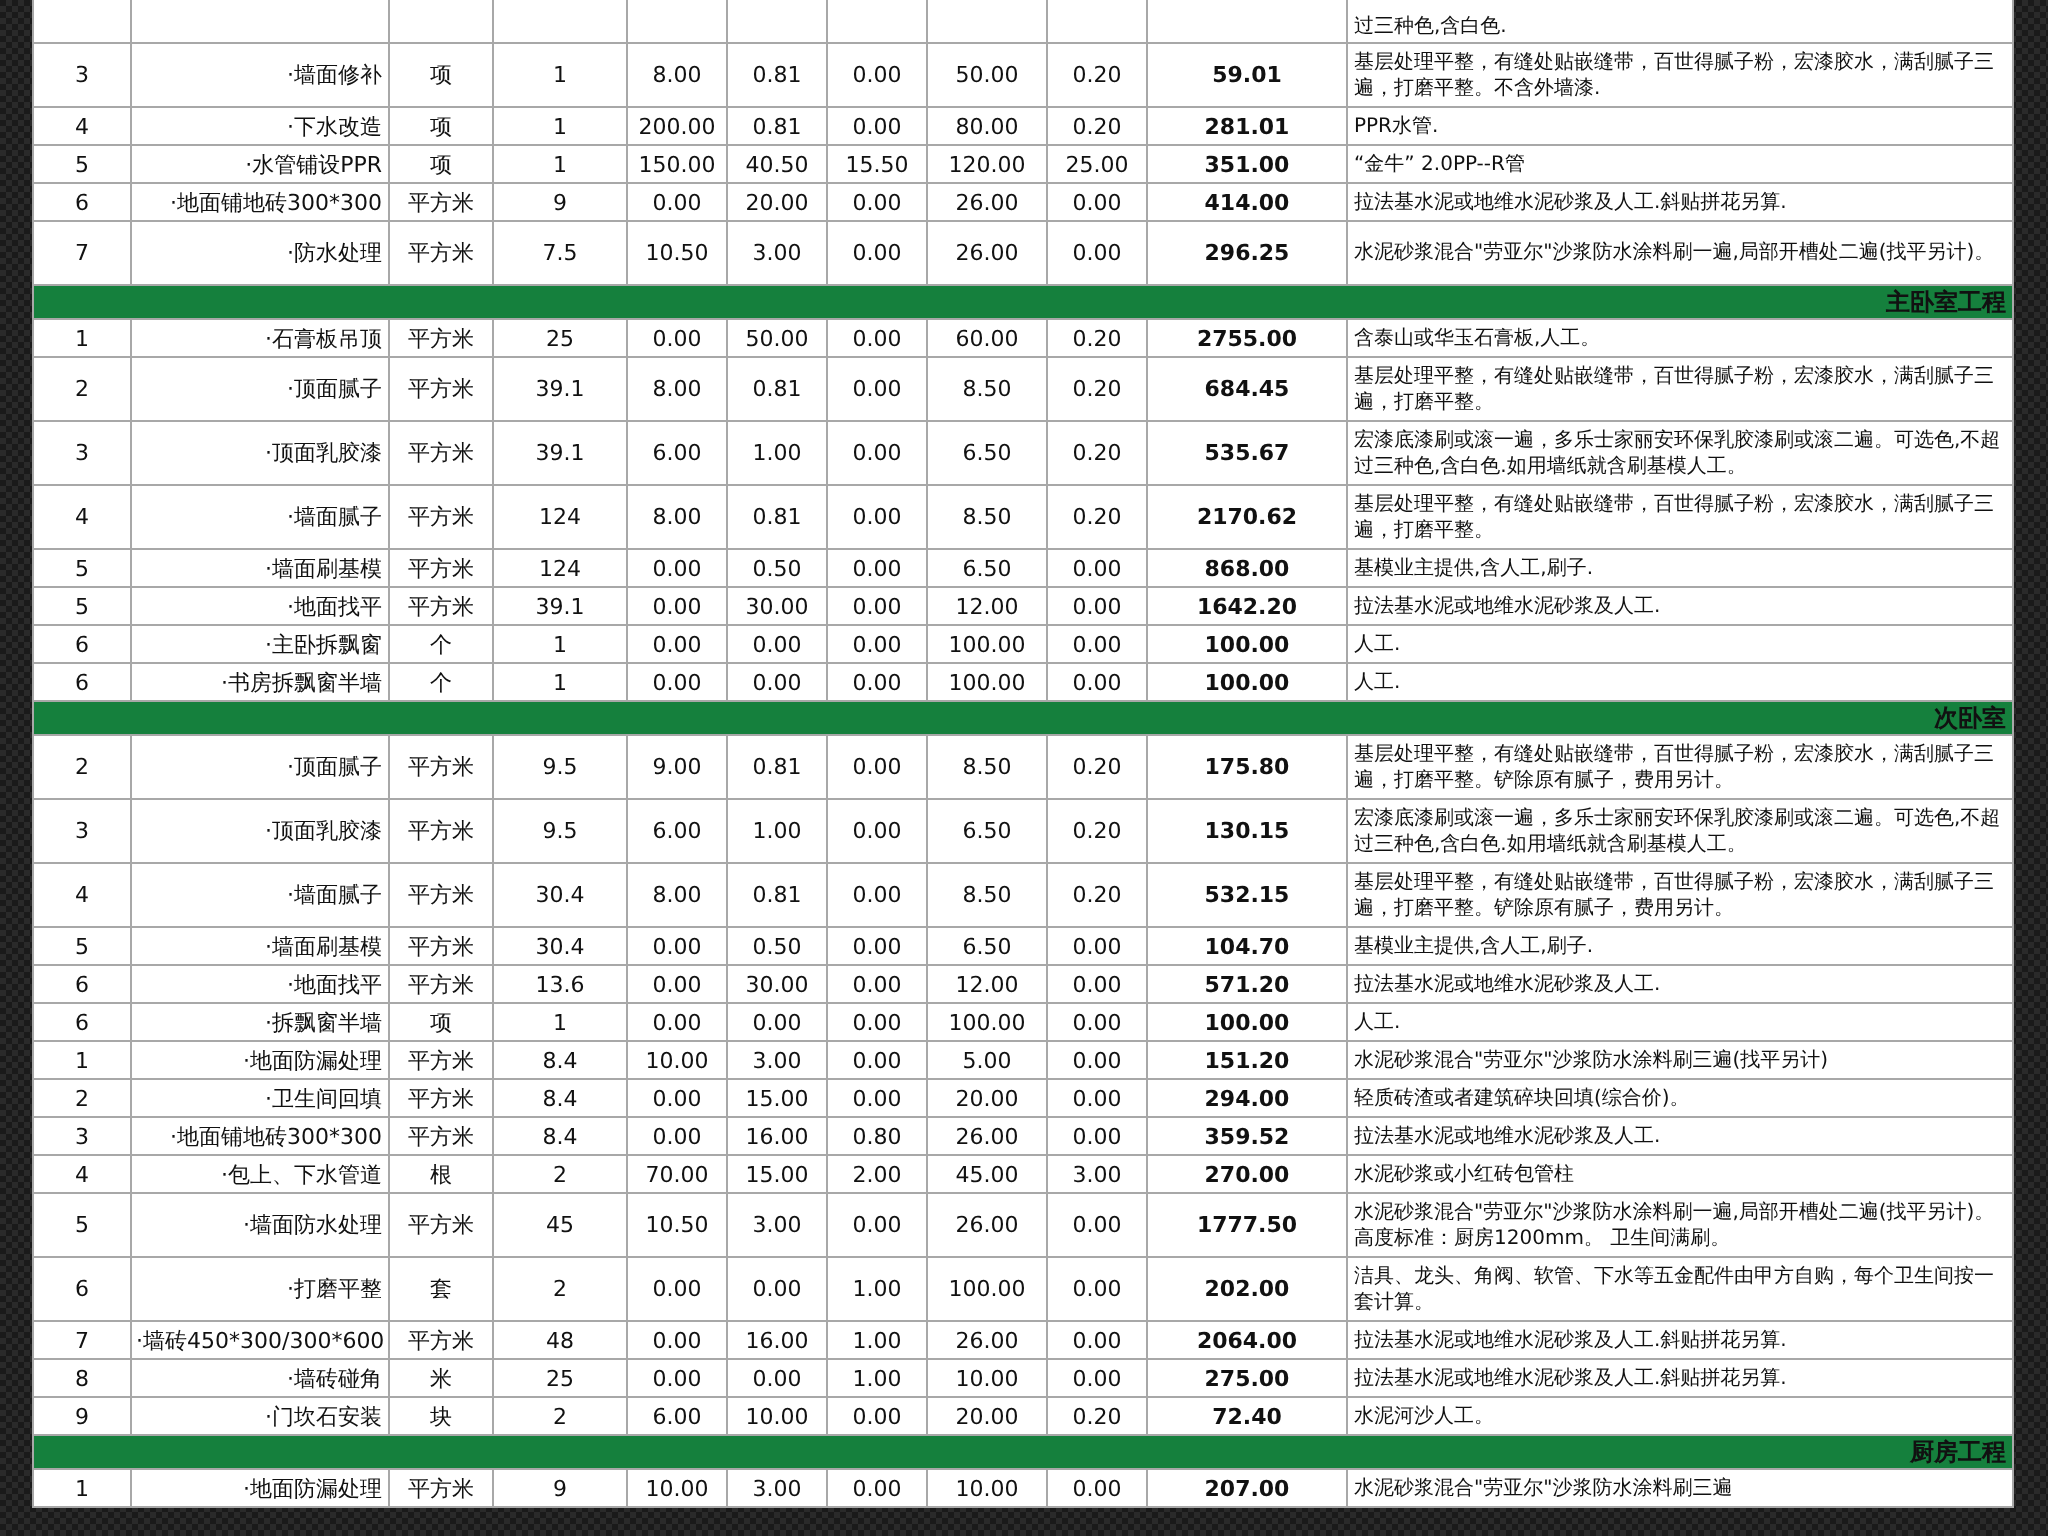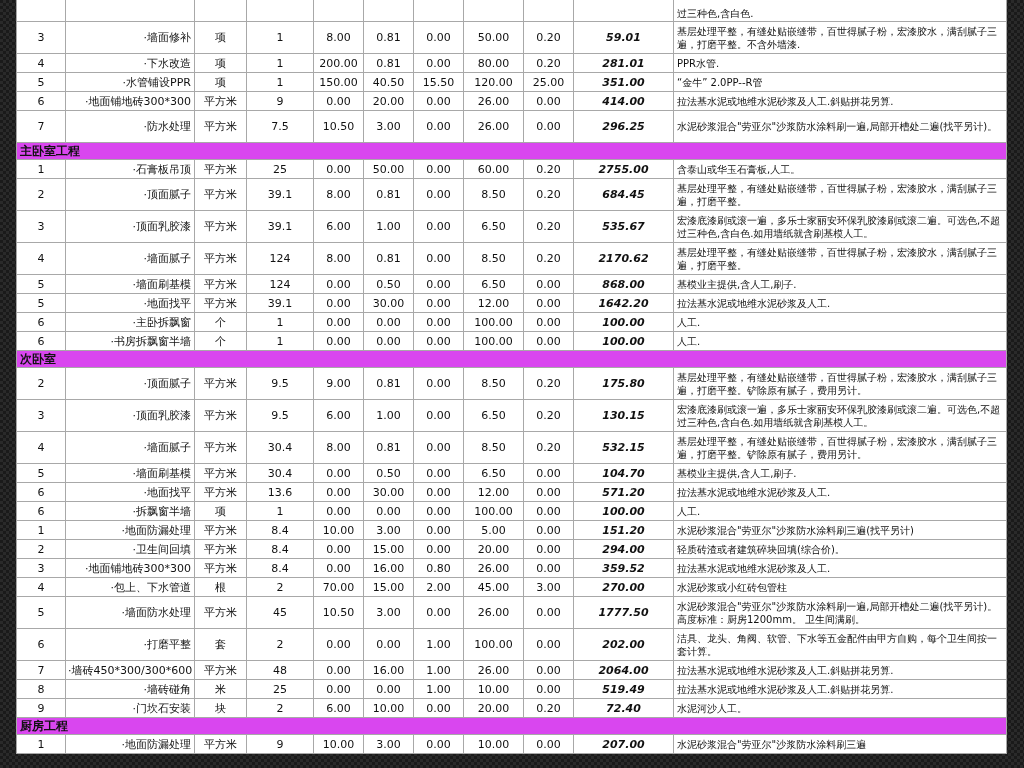--- a/index.html
+++ b/index.html
@@ -17,27 +17,27 @@
     position:absolute; left:16px; top:-9px; width:990px;
     background:#fff;
   }
   table { border-collapse:collapse; width:990px; table-layout:fixed; }
   td {
     border:1px solid #a8a8a8; color:#111; font-size:11px;
     padding:0 3px; line-height:13px; text-align:center; vertical-align:middle;
     overflow:hidden; white-space:nowrap;
   }
   td.name { text-align:right; padding-left:2px; }
-  td.total { font-weight:bold;font-style:italic; }
+  td.total { font-weight:bold; }
   td.note { text-align:left; white-space:normal; font-size:10px; line-height:13px; padding:1px 3px; }
   tr.r1 td { height:16px; }
   tr.r2 td { height:29px; }
   tr.section td {
-    background:#d946ef; font-weight:bold; font-size:12px; height:16px;
-    text-align:left;
+    background:#15803d; font-weight:bold; font-size:12px; height:16px;
+    text-align:right;
   }
 </style>
 </head>
 <body>
 
 <div class="sheet">
   <table>
     <colgroup>
       <col style="width:49px">
         <col style="width:129px">
@@ -412,21 +412,21 @@
         <tr class="r1">
           <td>8</td>
           <td class="name">·墙砖碰角</td>
           <td>米</td>
           <td>25</td>
           <td>0.00</td>
           <td>0.00</td>
           <td>1.00</td>
           <td>10.00</td>
           <td>0.00</td>
-          <td class="total">519.49</td>
+          <td class="total">275.00</td>
           <td class="note">拉法基水泥或地维水泥砂浆及人工.斜贴拼花另算.</td>
         </tr>
         <tr class="r1">
           <td>9</td>
           <td class="name">·门坎石安装</td>
           <td>块</td>
           <td>2</td>
           <td>6.00</td>
           <td>10.00</td>
           <td>0.00</td>

